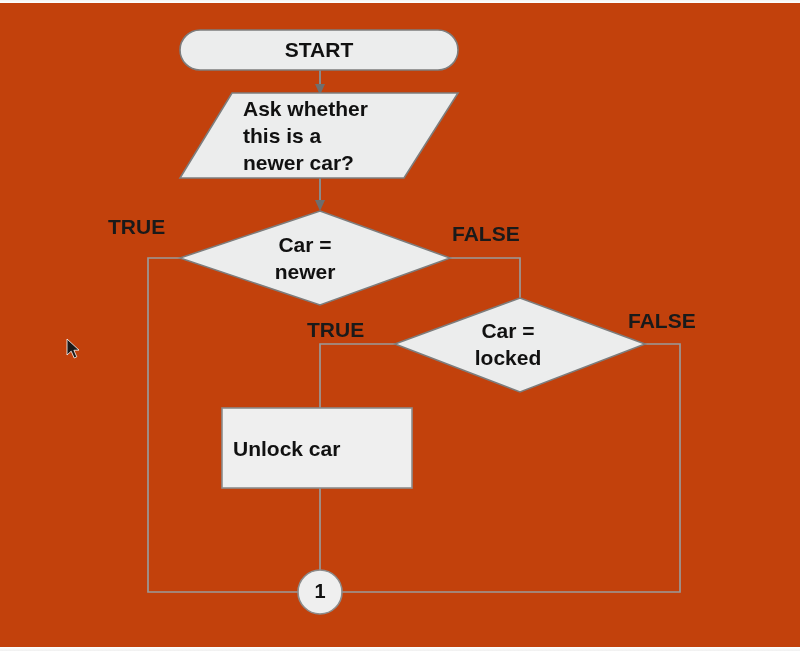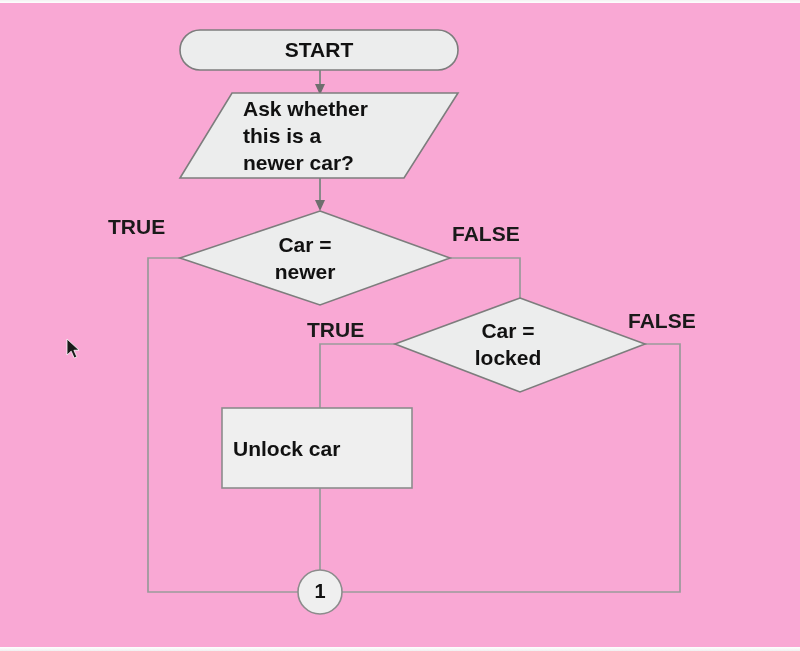--- a/index.html
+++ b/index.html
@@ -8,21 +8,21 @@
     padding: 0;
     background: #ffffff;
   }
   body {
     font-family: "Liberation Sans", sans-serif;
   }
   #stage {
     position: relative;
     width: 800px;
     height: 651px;
-    background: #f9a8d4;
+    background: #c2410c;
     overflow: hidden;
     text-decoration: underline;
   }
   #flow-svg {
     position: absolute;
     left: 0;
     top: 0;
     width: 800px;
     height: 651px;
   }

